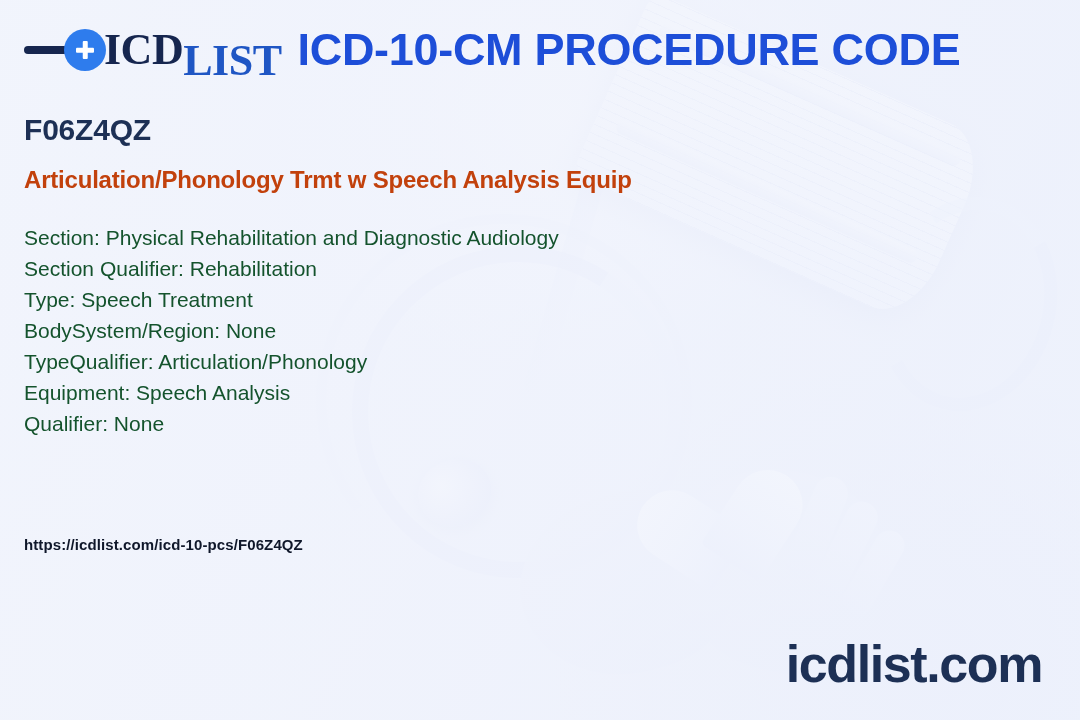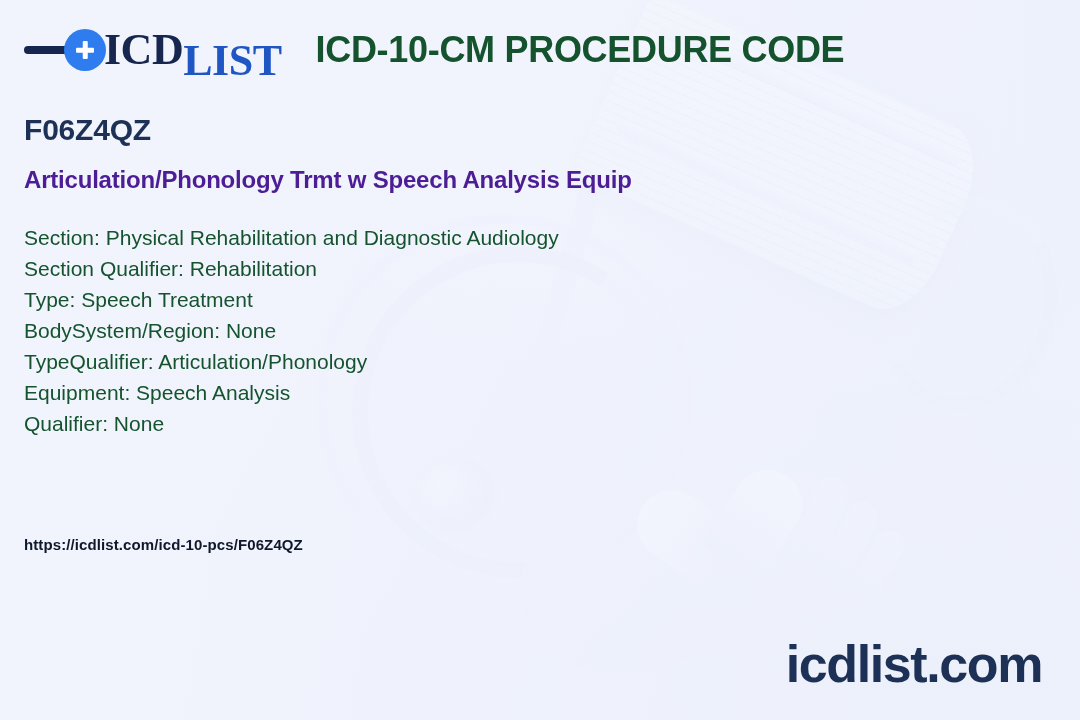--- a/index.html
+++ b/index.html
@@ -232,45 +232,45 @@
     font-family: "Liberation Serif", serif;
     font-weight: bold;
     font-size: 44px;
     letter-spacing: -0.5px;
     line-height: 1;
   }
   .brand-icd  { color: #16264f; }
   .brand-list { color: #1f56c4; margin-top: 22px; }
 
   #header-title {
-    margin-left: 34px;
-    font-size: 36px;
-    font-weight: bold;
-    color: #14532d;
+    margin-left: 16px;
+    font-size: 45px;
+    font-weight: bold;
+    color: #1d4ed8;
     letter-spacing: -0.3px;
     white-space: nowrap;
   }
 
   
   #code {
     position: absolute;
     left: 24px;
     top: 113px;
     font-size: 30px;
     font-weight: bold;
     color: #1d3055;
     letter-spacing: -0.2px;
   }
   #code-desc {
     position: absolute;
     left: 24px;
     top: 166px;
     font-size: 24px;
     font-weight: bold;
-    color: #4c1d95;
+    color: #c2410c;
     letter-spacing: -0.2px;
     white-space: nowrap;
   }
 
   
   #details {
     position: absolute;
     left: 24px;
     top: 222px;
     width: 1000px;

